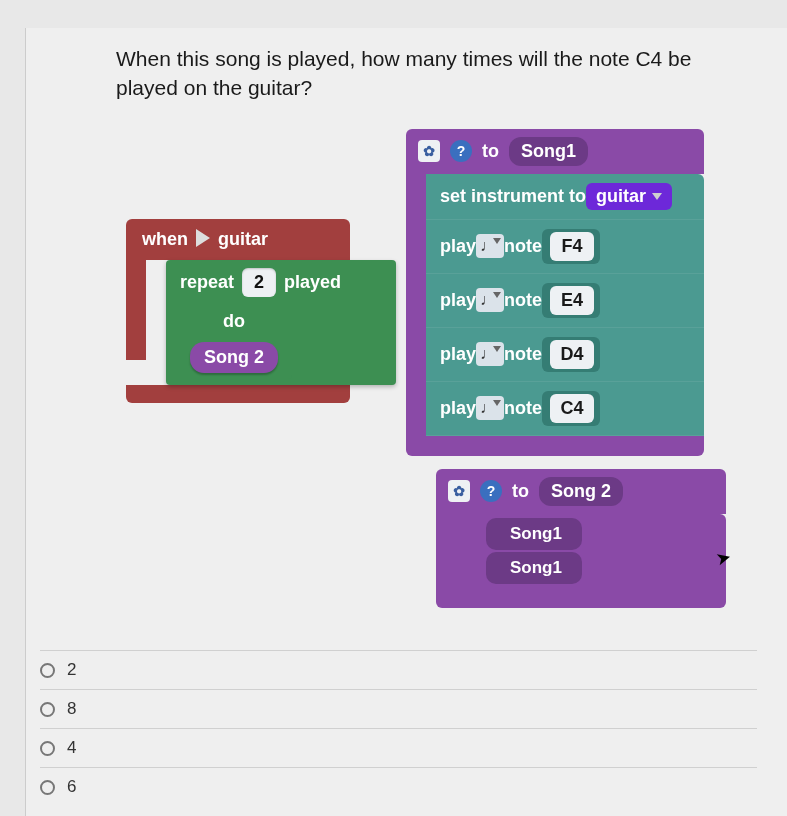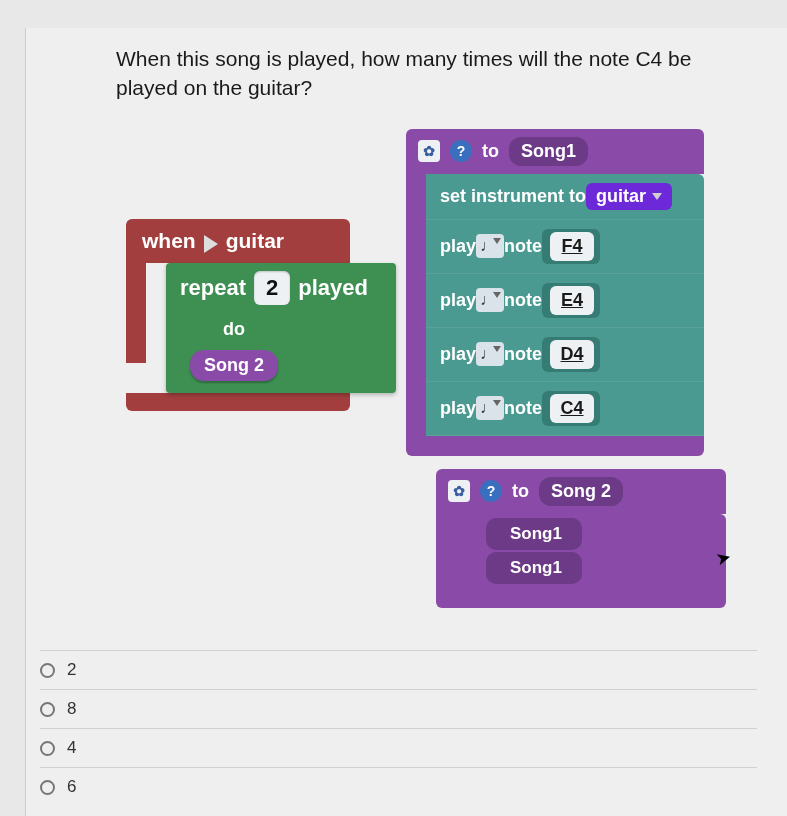--- a/index.html
+++ b/index.html
@@ -35,24 +35,24 @@
   .event-stack {
     position: absolute;
     left: 40px;
     top: 90px;
   }
   .event-hat {
     background: #a23f3e;
     color: #fff;
     padding: 10px 16px;
     border-radius: 6px 6px 0 0;
-    font-size: 21px;
+    font-size: 18px;
     font-weight: 600;
     display: flex;
-    align-items: flex-end;
+    align-items: flex-start;
     gap: 8px;
     width: 224px;
   }
   .play-icon {
     width: 0; height: 0;
     border-left: 14px solid #ddd;
     border-top: 9px solid transparent;
     border-bottom: 9px solid transparent;
   }
   .repeat-block {
@@ -72,21 +72,21 @@
   .event-side {
     background:#a23f3e;
     width:20px;
     height: 100px;
   }
   .event-body-row { display:flex; }
   .repeat-head {
     display:flex;
     align-items:center;
     color:#fff;
-    font-size:22px;
+    font-size:18px;
     font-weight:600;
     padding: 8px 14px;
     gap:8px;
   }
   .slot-white {
     background:#eef1f4;
     color:#111;
     border-radius:6px;
     padding: 4px 12px;
     font-weight:700;
@@ -220,21 +220,20 @@
     gap:6px;
   }
   .note-val {
     background:#eef1f4;
     color:#1a1a1a;
     border-radius:6px;
     padding:4px 0;
     font-weight:700;
     min-width:44px;
     text-align:center;
-    text-decoration:underline;
   }
 
   
   .song2-stack {
     position: absolute;
     left: 350px;
     top: 340px;
     width: 290px;
   }
   .call-pill {

